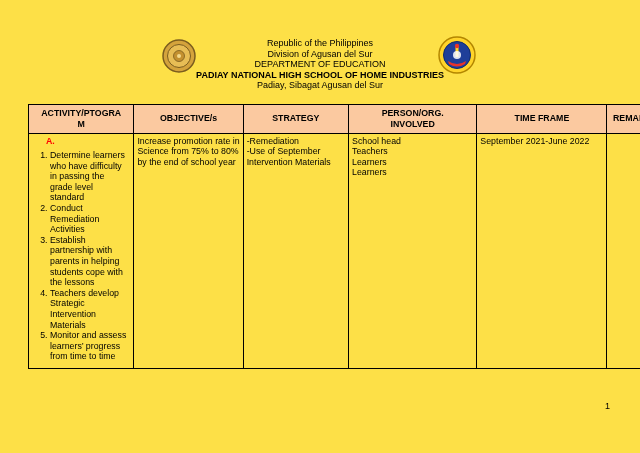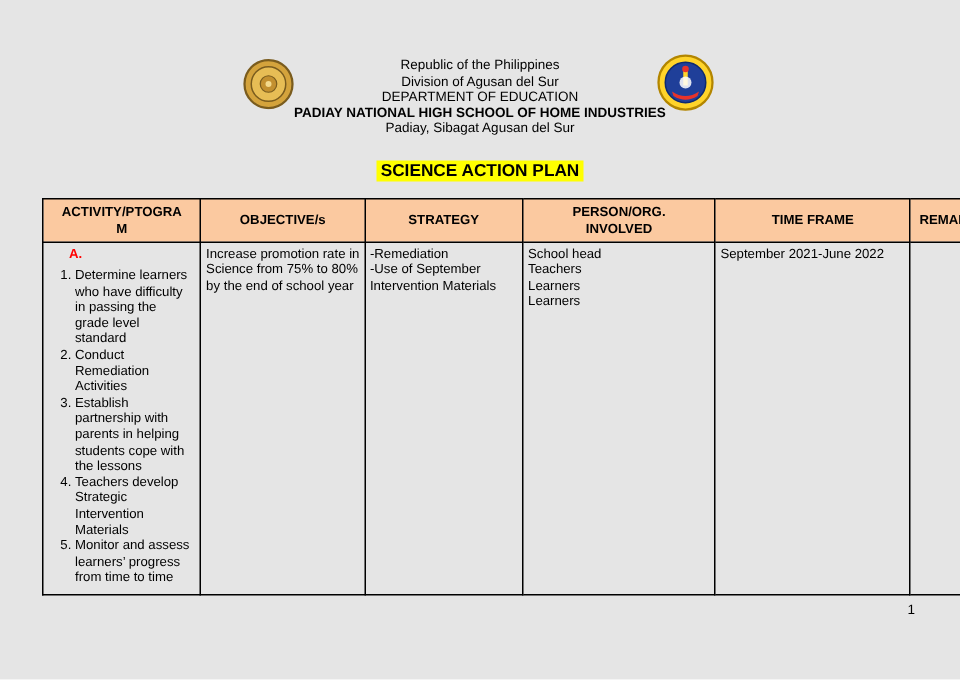--- a/index.html
+++ b/index.html
@@ -2,21 +2,21 @@
 <html style="--header-bg: #fbc9a0; --title-highlight: #ffff00; --activity-label-color: #ff0000;"><head>
 <meta charset="utf-8">
 <style>
   * { margin: 0; padding: 0; box-sizing: border-box; }
   html, body { background: #ffffff; }
   body { font-family: "Liberation Sans", sans-serif; color: #000; }
   .page {
     position: relative;
     width: 640px;
     height: 453px;
-    background: #e5e5e5;
+    background: #fde047;
     overflow: hidden;
   }
   .doc-header {
     position: relative;
     padding-top: 38px;
     text-align: center;
     font-size: 9px;
     line-height: 10.5px;
   }
   .doc-header .school-name { font-weight: bold; }
@@ -99,21 +99,20 @@
         <circle cx="19" cy="19" r="13.5" fill="#1f3f99" stroke="#0d2a70" stroke-width="1"></circle>
         <rect x="17.5" y="11" width="3" height="10" fill="#ffd42a"></rect>
         <circle cx="19" cy="10" r="2.2" fill="#e8332a"></circle>
         <path d="M10 25 Q19 31 28 25 L27 28 Q19 33 11 28 Z" fill="#e8332a"></path>
         <circle cx="19" cy="19" r="4" fill="#ffffff" opacity="0.85"></circle>
       </svg>
     </div>
   </div>
 
   <div class="title-block">
-    <span class="title-highlight">SCIENCE ACTION PLAN</span>
   </div>
 
   <table class="action-plan">
     <colgroup>
       <col style="width:16.6%">
       <col style="width:17.2%">
       <col style="width:16.6%">
       <col style="width:20.2%">
       <col style="width:20.5%">
       <col style="width:8.9%">

